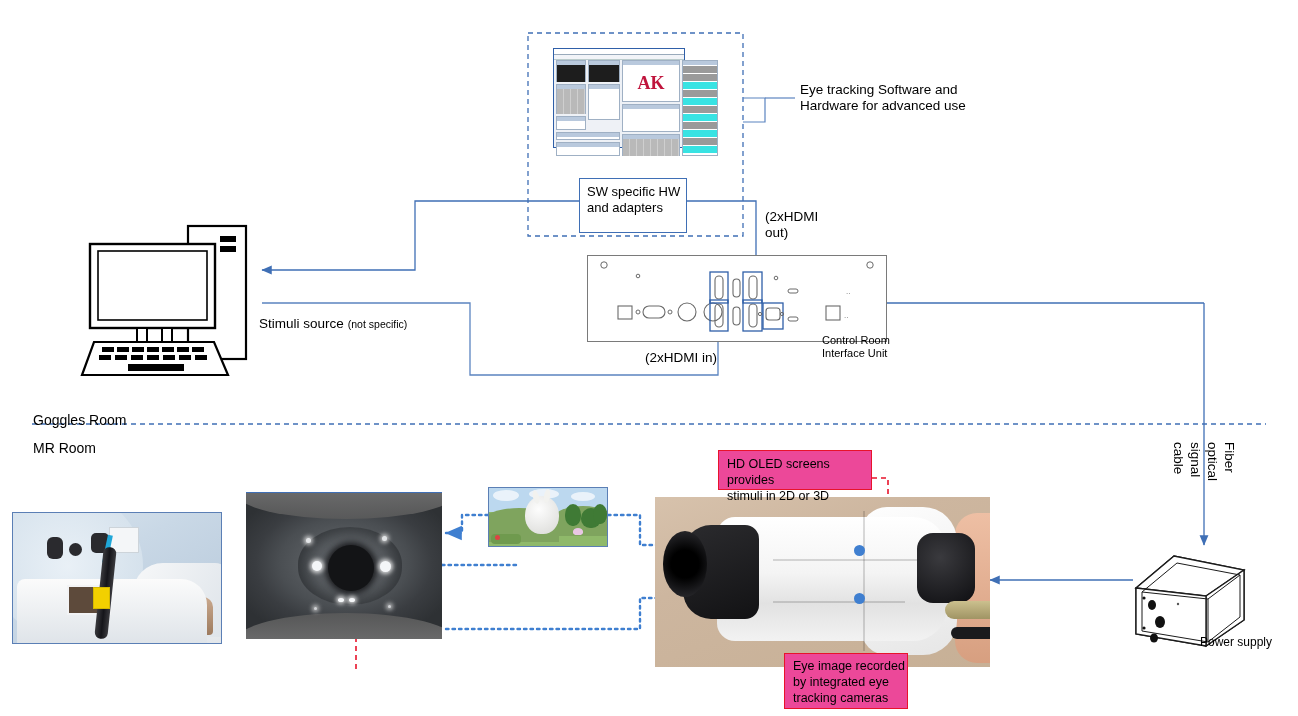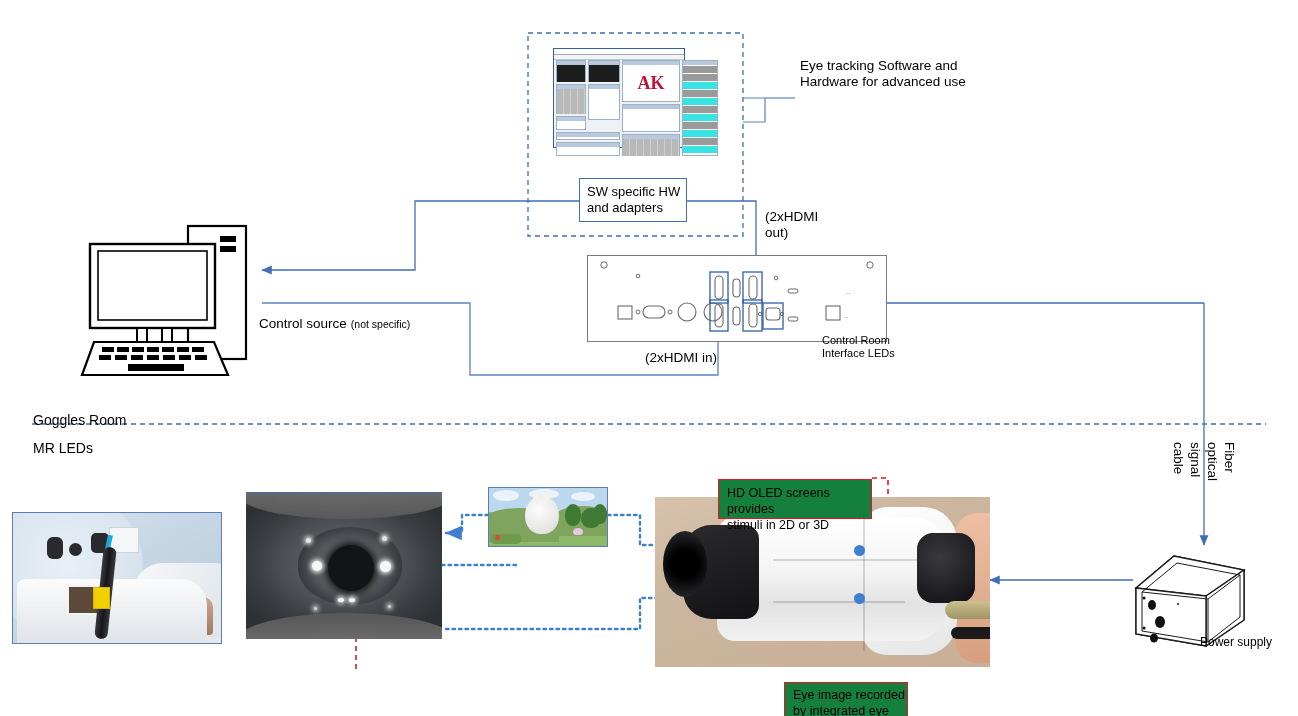--- a/index.html
+++ b/index.html
@@ -5,21 +5,21 @@
   html,body{margin:0;padding:0;background:#ffffff;}
   body{
     width:1298px;height:716px;position:relative;overflow:hidden;
     font-family:"Liberation Sans","DejaVu Sans",sans-serif;
     color:#000;
   }
   .stage{position:absolute;left:0;top:0;width:1298px;height:716px;}
   .lbl{position:absolute;font-size:13.5px;line-height:16px;color:#000;white-space:pre-line;}
   .lbl-sm{font-size:11px;line-height:13px;}
   .box-blue{position:absolute;border:1.4px solid #3f6fb5;background:#fff;box-sizing:border-box;}
-  .box-red{position:absolute;border:1.6px solid #e8132b;background:#15803d;box-sizing:border-box;margin-top:29px;}
+  .box-red{position:absolute;border:1.6px solid #e8132b;background:#ec4899;box-sizing:border-box;}
   .callout-txt{position:absolute;font-size:12.5px;line-height:16px;color:#000;white-space:pre-line;}
   svg.overlay{position:absolute;left:0;top:0;width:1298px;height:716px;pointer-events:none;}
   .vert{position:absolute;transform-origin:0 0;}
 
   
   .pc-wrap{position:absolute;left:80px;top:222px;width:190px;height:160px;}
 
   
   .sw{position:absolute;left:553px;top:48px;width:132px;height:100px;
       border:1.6px solid #2f5fa8;background:#eef1f6;box-sizing:border-box;}
@@ -216,24 +216,24 @@
           <div class="trace cy" style="top:49px;"></div>
           <div class="trace gy" style="top:57px;"></div>
           <div class="trace cy" style="top:65px;"></div>
           <div class="trace gy" style="top:73px;"></div>
           <div class="trace cy" style="top:81px;"></div>
         </div>
       </div>
     </div>
   </div>
 
-  <div class="lbl" style="left:800px;top:58px;width:200px;">Eye tracking Software and
+  <div class="lbl" style="left:800px;top:82px;width:200px;">Eye tracking Software and
 Hardware for advanced use</div>
 
-  <div class="box-blue" style="left:579px;top:178px;width:108px;height:44px;">
+  <div class="box-blue" style="left:579px;top:178px;width:108px;height:55px;">
     <div class="lbl" style="left:7px;top:5px;width:100px;font-size:13px;line-height:16px;">SW specific HW
 and adapters</div>
   </div>
 
   <div class="lbl" style="left:765px;top:209px;width:80px;">(2xHDMI
 out)</div>
 
   <div style="position:absolute;left:587px;top:255px;width:300px;height:87px;border:1.3px solid #7a7a7a;background:#fff;box-sizing:border-box;">
     <svg width="298" height="85" viewBox="0 0 298 85">
       <circle cx="16" cy="9" r="3.2" fill="none" stroke="#6a6a6a" stroke-width="1"></circle>
@@ -269,21 +269,21 @@
       <rect x="200" y="33" width="10" height="4" rx="2" fill="none" stroke="#6a6a6a" stroke-width="1"></rect>
       <rect x="200" y="61" width="10" height="4" rx="2" fill="none" stroke="#6a6a6a" stroke-width="1"></rect>
       <text x="258" y="38" font-size="8" fill="#6a6a6a">..</text>
       <rect x="238" y="50" width="14" height="14" fill="none" stroke="#6a6a6a" stroke-width="1.1"></rect>
       <text x="256" y="62" font-size="8" fill="#6a6a6a">..</text>
     </svg>
   </div>
 
   <div class="lbl" style="left:645px;top:350px;width:120px;">(2xHDMI in)</div>
   <div class="lbl lbl-sm" style="left:822px;top:334px;width:110px;">Control Room
-Interface LEDs</div>
+Interface Unit</div>
 
   <div class="pc-wrap">
     <svg width="190" height="160" viewBox="0 0 190 160">
 
       <rect x="108" y="4" width="58" height="133" fill="#fff" stroke="#000" stroke-width="2.2"></rect>
       <rect x="140" y="14" width="16" height="6" fill="#000"></rect>
       <rect x="140" y="24" width="16" height="6" fill="#000"></rect>
 
       <rect x="10" y="22" width="125" height="84" fill="#fff" stroke="#000" stroke-width="2.4"></rect>
       <rect x="18" y="29" width="109" height="69" fill="#fff" stroke="#000" stroke-width="1.6"></rect>
@@ -306,25 +306,25 @@
           <rect x="67" y="133" width="12" height="5"></rect>
         <rect x="83" y="133" width="12" height="5"></rect>
           <rect x="99" y="133" width="12" height="5"></rect>
         <rect x="115" y="133" width="12" height="5"></rect>
         <rect x="48" y="142" width="56" height="7"></rect>
       </g>
     </svg>
   </div>
 
   <div style="position:absolute;left:259px;top:314px;">
-    <span style="font-size:13.5px;">Control source</span><span style="font-size:10.5px;padding-left:4px;">(not specific)</span>
+    <span style="font-size:13.5px;">Stimuli source</span><span style="font-size:10.5px;padding-left:4px;">(not specific)</span>
   </div>
 
   <div class="lbl" style="left:33px;top:412px;font-size:14px;">Goggles Room</div>
-  <div class="lbl" style="left:33px;top:440px;font-size:14px;">MR LEDs</div>
+  <div class="lbl" style="left:33px;top:440px;font-size:14px;">MR Room</div>
 
   <div class="vert" style="left:1238px;top:442px;transform:rotate(90deg);">
     <div class="lbl" style="position:static;white-space:pre-line;font-size:13.5px;line-height:17px;">Fiber optical
 signal cable</div>
   </div>
 
   <div style="position:absolute;left:1130px;top:548px;width:120px;height:100px;">
     <svg width="120" height="100" viewBox="0 0 120 100">
 
       <path d="M6,40 L44,8 L114,22 L114,72 L76,98 L6,86 z" fill="#fff" stroke="#1b1b1b" stroke-width="1.4"></path>

